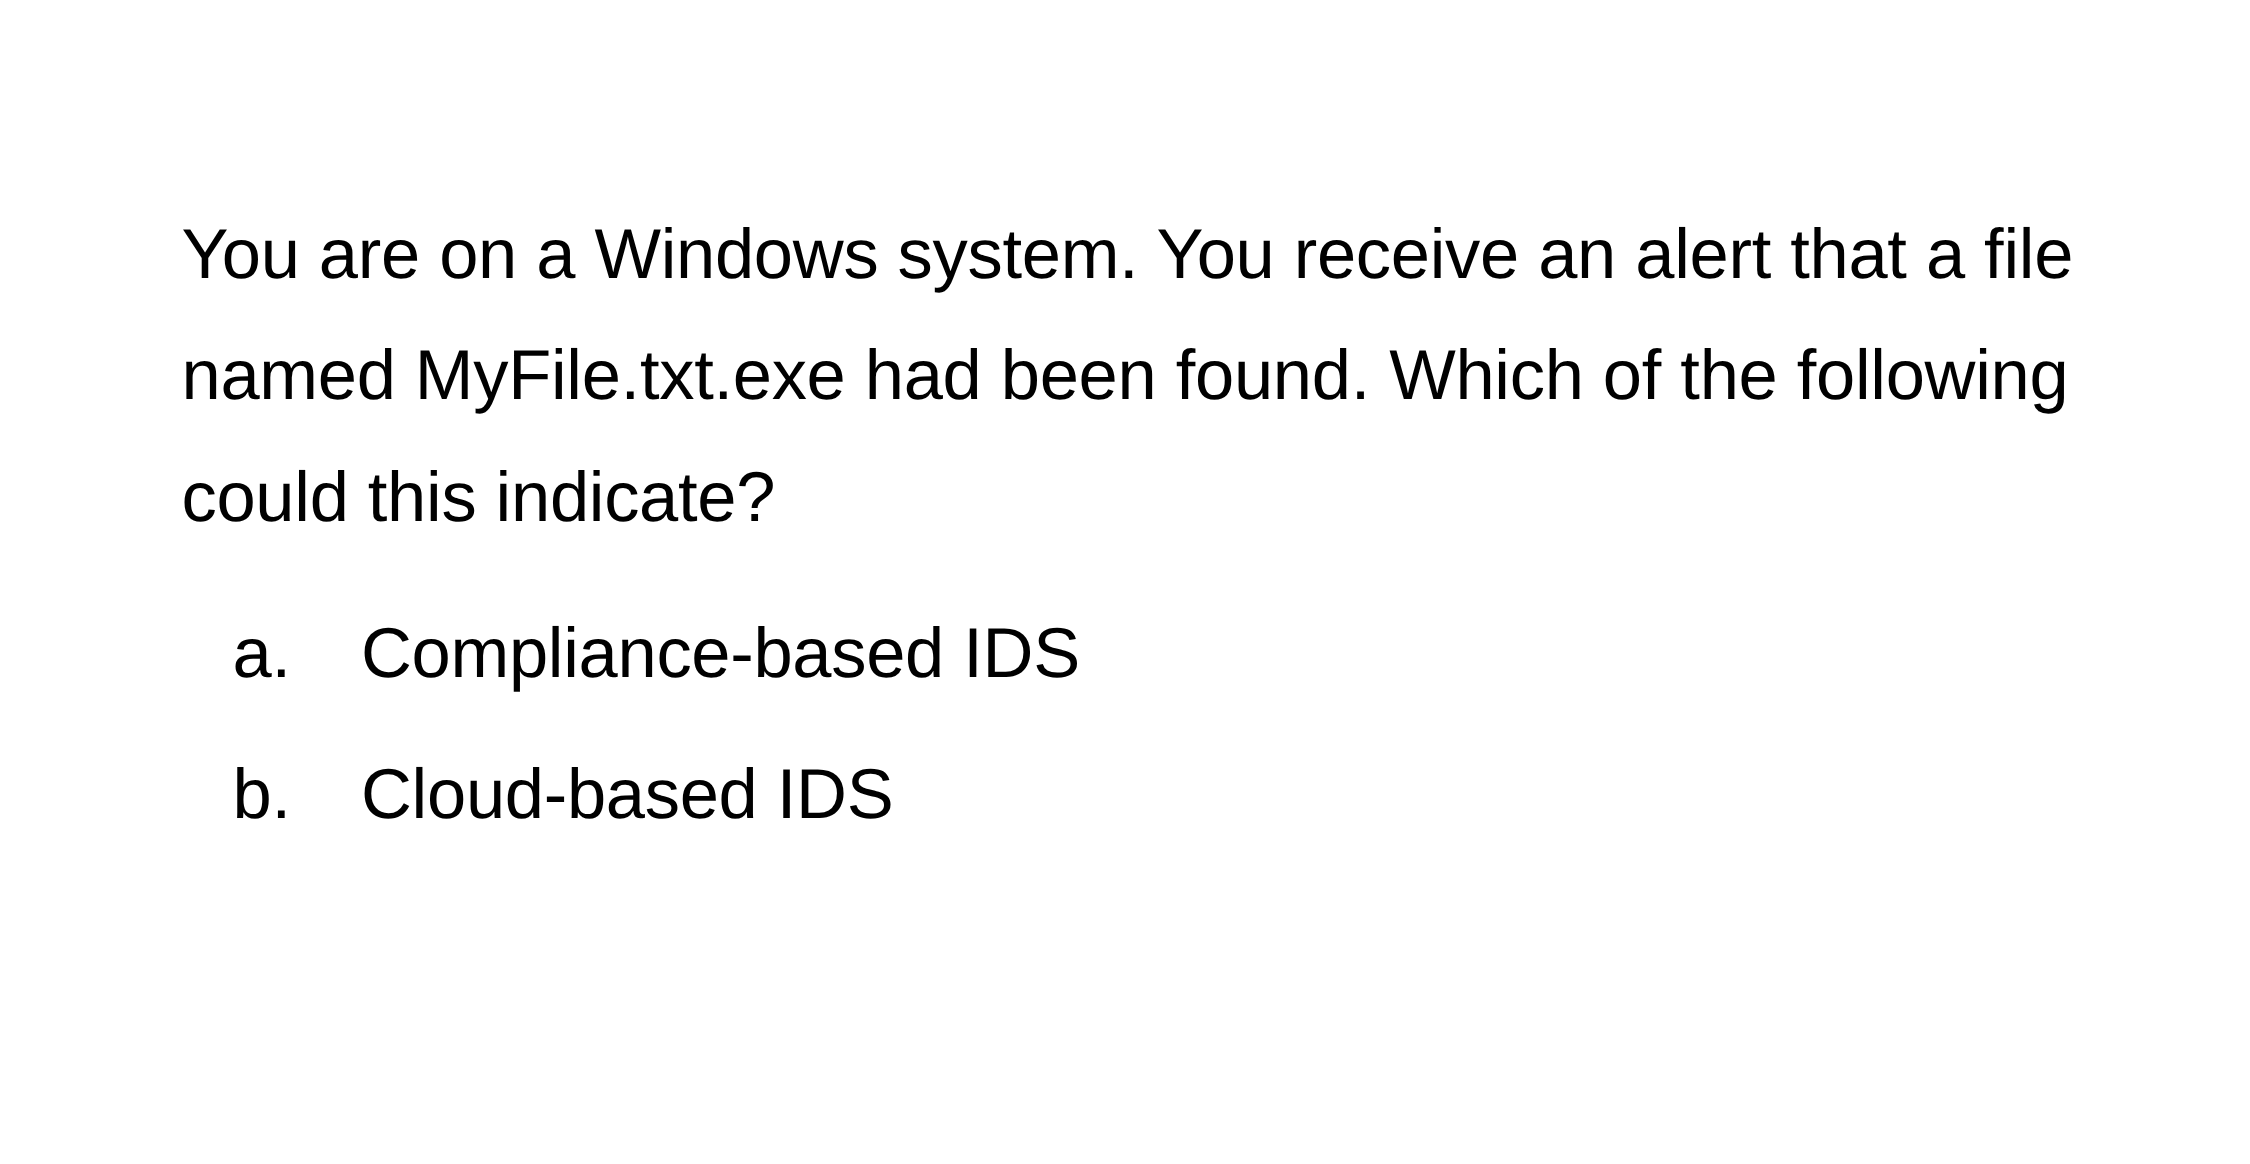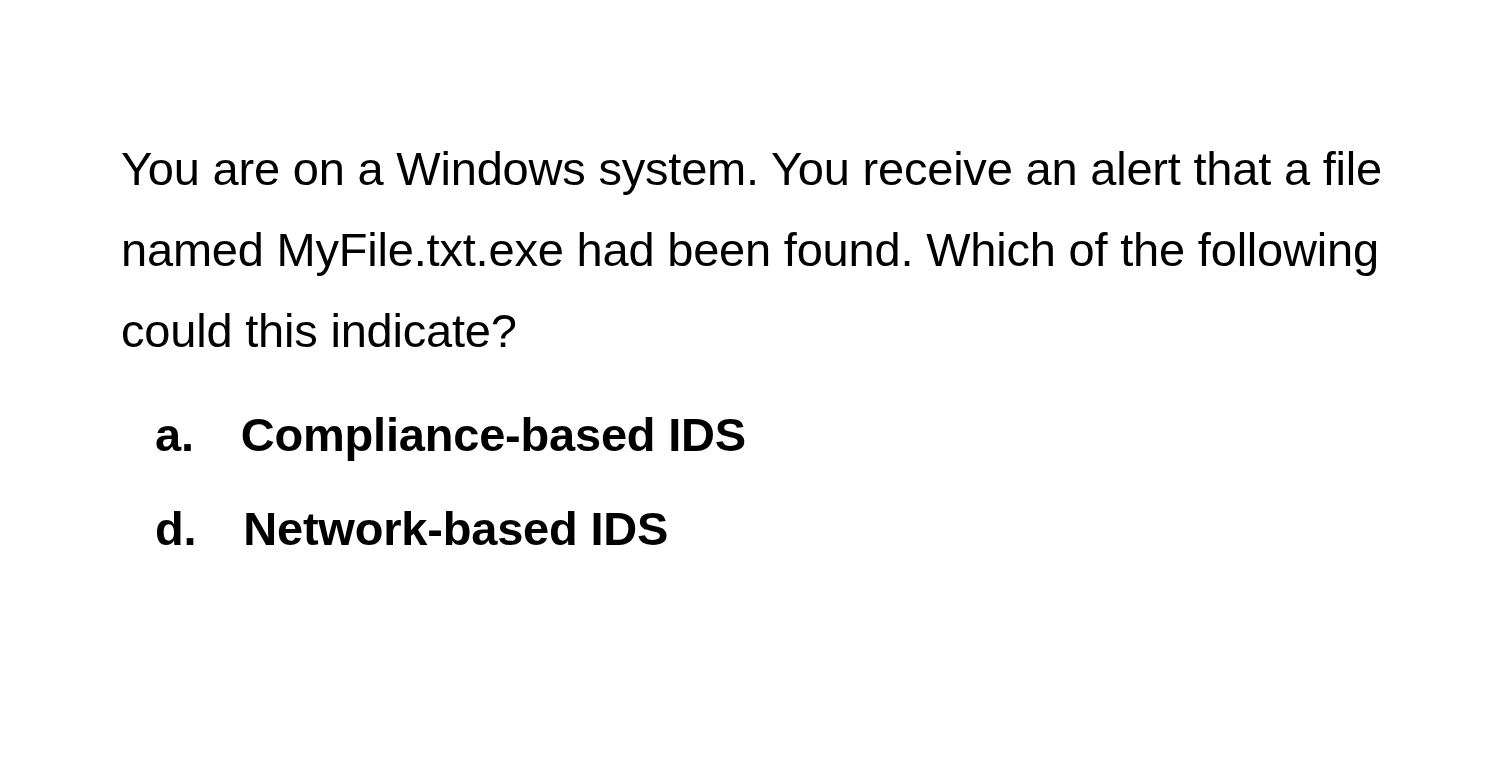--- a/index.html
+++ b/index.html
@@ -21,30 +21,30 @@
       letter-spacing: -0.2px;
       font-weight: 400;
     }
     .options-container {
       margin-top: 26px;
     }
     .option-item {
       font-size: 47px;
       line-height: 1.62;
       letter-spacing: -0.2px;
-      font-weight: 700;
+      font-weight: 400;
     }
   </style>
 </head>
 <body>
 
 <div class="question-text">You are on a Windows system. You receive an alert that a file named MyFile.txt.exe had been found. Which of the following could this indicate?</div>
 
 <div class="options-container">
   <div class="option-item">
     <span>a.</span>
     <span>Compliance-based IDS</span>
   </div>
   <div class="option-item">
-    <span>d.</span>
-    <span>Network-based IDS</span>
+    <span>b.</span>
+    <span>Cloud-based IDS</span>
   </div>
 </div>
 
 </body></html>

